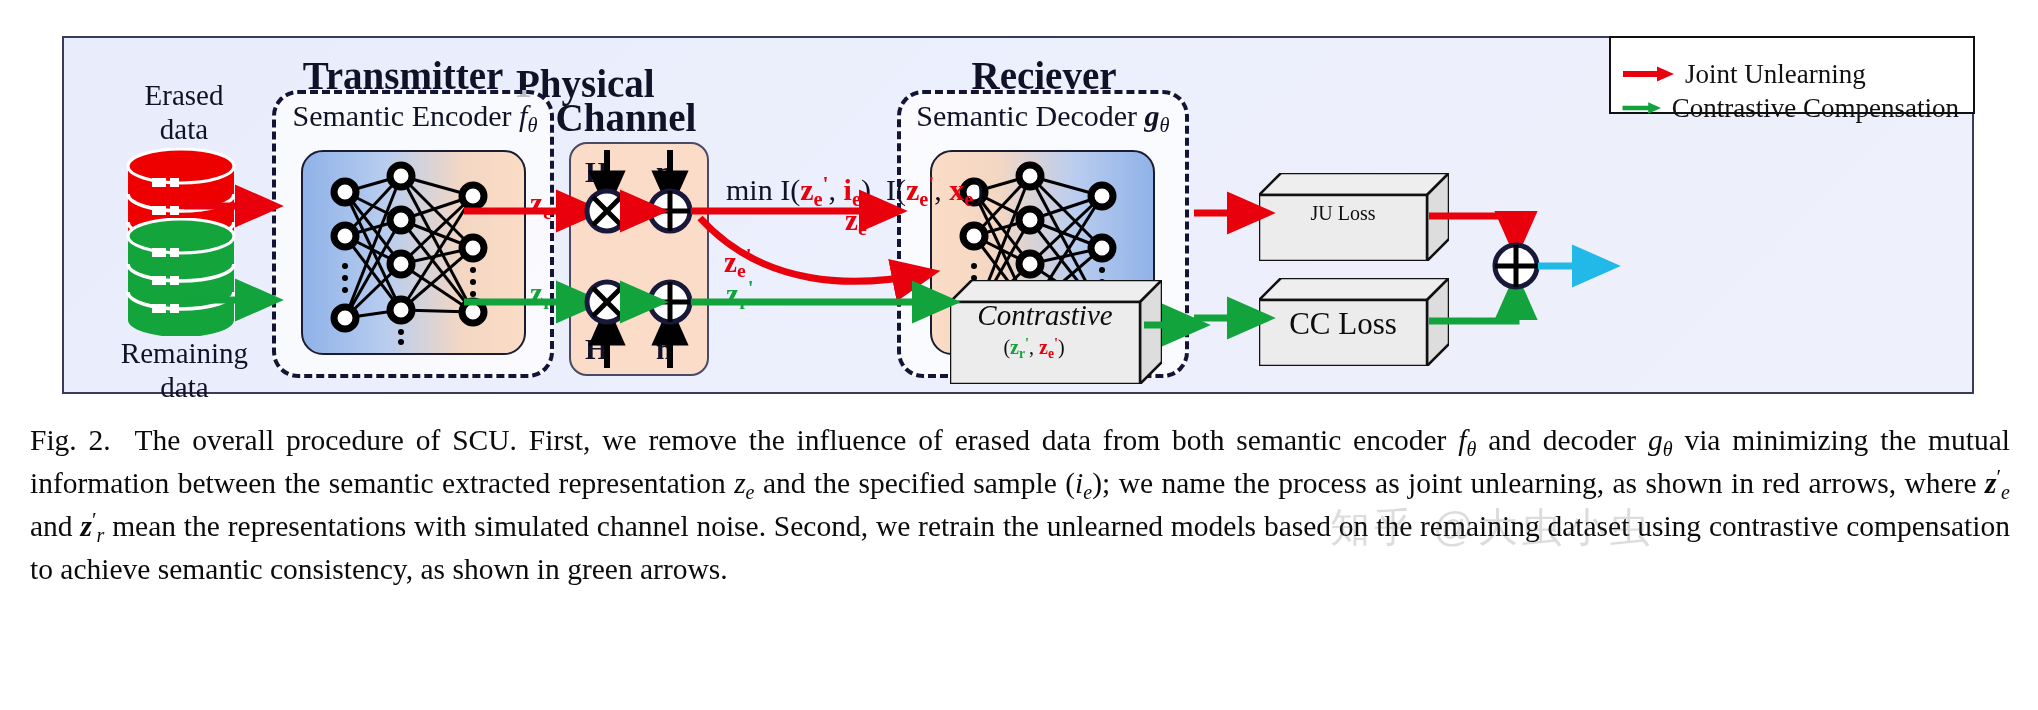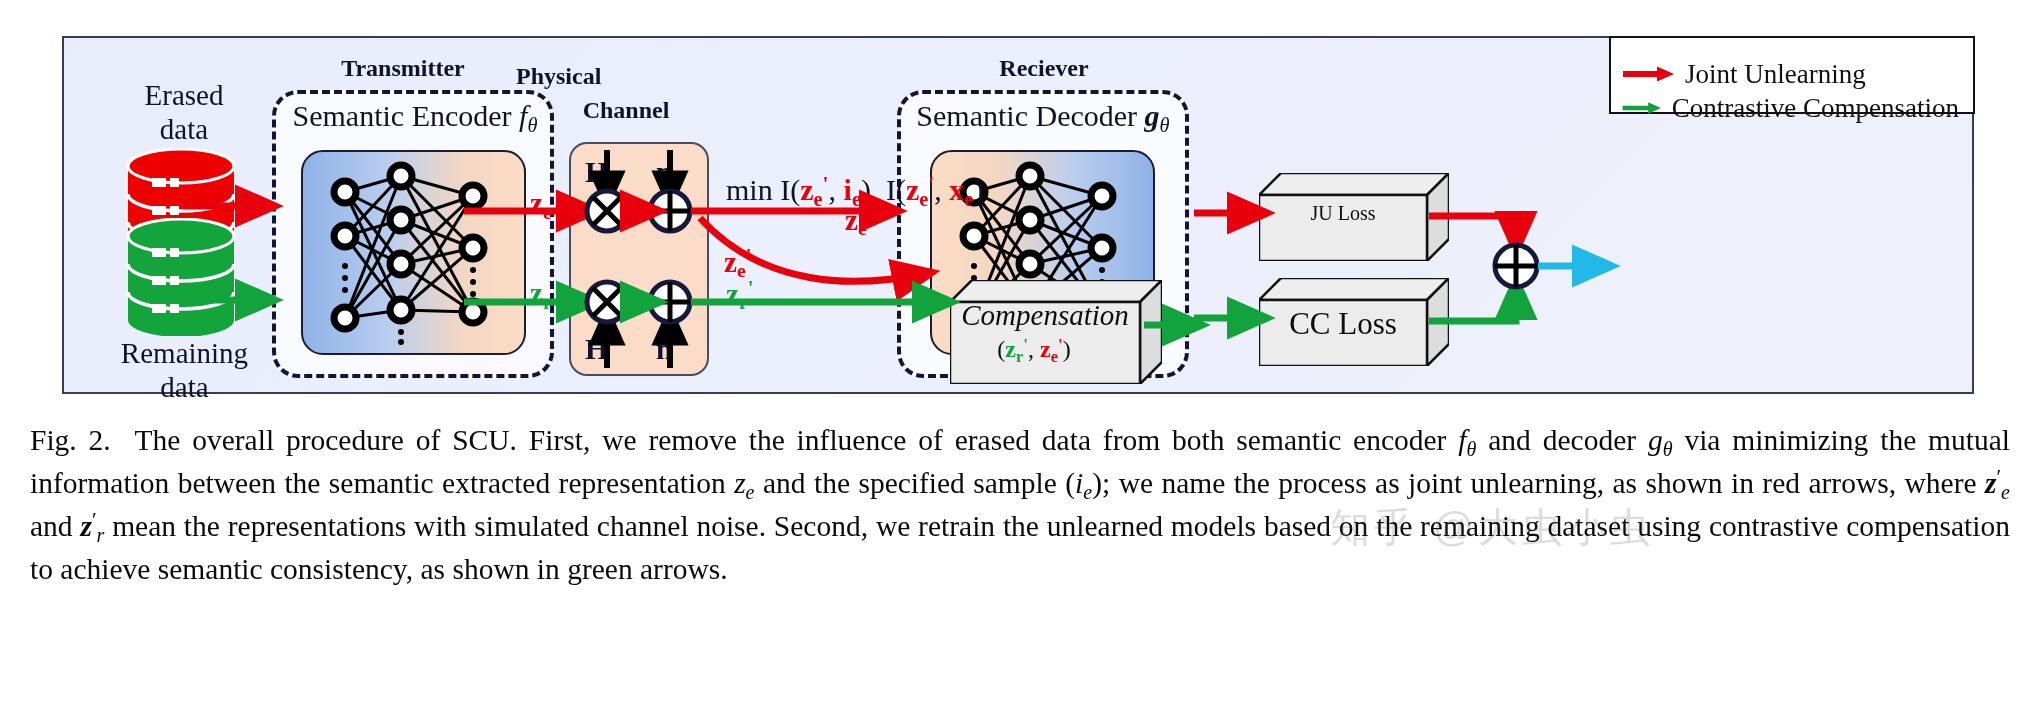--- a/index.html
+++ b/index.html
@@ -13,21 +13,21 @@
     background:linear-gradient(135deg,#e9ecfb 0%,#eceffc 45%,#eef0fb 100%);
     border:2px solid #3a3a5c;
     box-sizing:border-box;
   }
 
   
   .t{position:absolute;white-space:nowrap;color:#12122b;line-height:1.05;}
   .bold{font-weight:bold;}
   .ctr{text-align:center;}
 
-  .sect-title{font-size:24px;font-weight:bold;color:#111128;}
+  .sect-title{font-size:39px;font-weight:bold;color:#111128;}
   .blk-title{font-size:30px;color:#111128;}
   .plain{font-size:29px;color:#111128;}
 
   
   .dashed-box{
     position:absolute;border:4px dashed #141436;border-radius:26px;
     background:rgba(255,255,255,0.72);box-sizing:border-box;
   }
 
   
@@ -258,22 +258,22 @@
     </div>
     <div class="t bold grn" style="left:662px;top:240px;font-size:29px;">
       <span>z</span><span class="sub">r</span><span class="sup">'</span>
     </div>
 
     <svg style="position:absolute;left:886px;top:242px;" width="212" height="104" viewBox="0 0 212 104">
       <polygon points="0,22 22,0 212,0 190,22" fill="#eeeeee" stroke="#111" stroke-width="2.5"></polygon>
       <polygon points="190,22 212,0 212,82 190,104" fill="#dddddd" stroke="#111" stroke-width="2.5"></polygon>
       <rect x="0" y="22" width="190" height="82" fill="#ececec" stroke="#111" stroke-width="2.5"></rect>
     </svg>
-    <div class="t" style="left:886px;top:262px;width:190px;text-align:center;font-size:29px;font-style:italic;color:#0d0d0d;">Compensation</div>
-    <div class="t" style="left:886px;top:298px;width:168px;text-align:center;font-size:24px;color:#0d0d0d;">
+    <div class="t" style="left:886px;top:262px;width:190px;text-align:center;font-size:29px;font-style:italic;color:#0d0d0d;">Contrastive</div>
+    <div class="t" style="left:886px;top:298px;width:168px;text-align:center;font-size:20px;color:#0d0d0d;">
       <span>(</span><span class="grn bold"><span>z</span><span class="sub">r</span><span class="sup">'</span></span><span>, </span><span class="red bold"><span>z</span><span class="sub">e</span><span class="sup">'</span></span><span>)</span>
     </div>
 
     <svg style="position:absolute;left:1195px;top:135px;" width="190" height="88" viewBox="0 0 190 88">
       <polygon points="0,22 22,0 190,0 168,22" fill="#eeeeee" stroke="#111" stroke-width="2.5"></polygon>
       <polygon points="168,22 190,0 190,66 168,88" fill="#dddddd" stroke="#111" stroke-width="2.5"></polygon>
       <rect x="0" y="22" width="168" height="66" fill="#ececec" stroke="#111" stroke-width="2.5"></rect>
     </svg>
     <div class="t" style="left:1195px;top:165px;width:168px;text-align:center;font-size:20px;color:#0d0d0d;">JU Loss</div>
 

